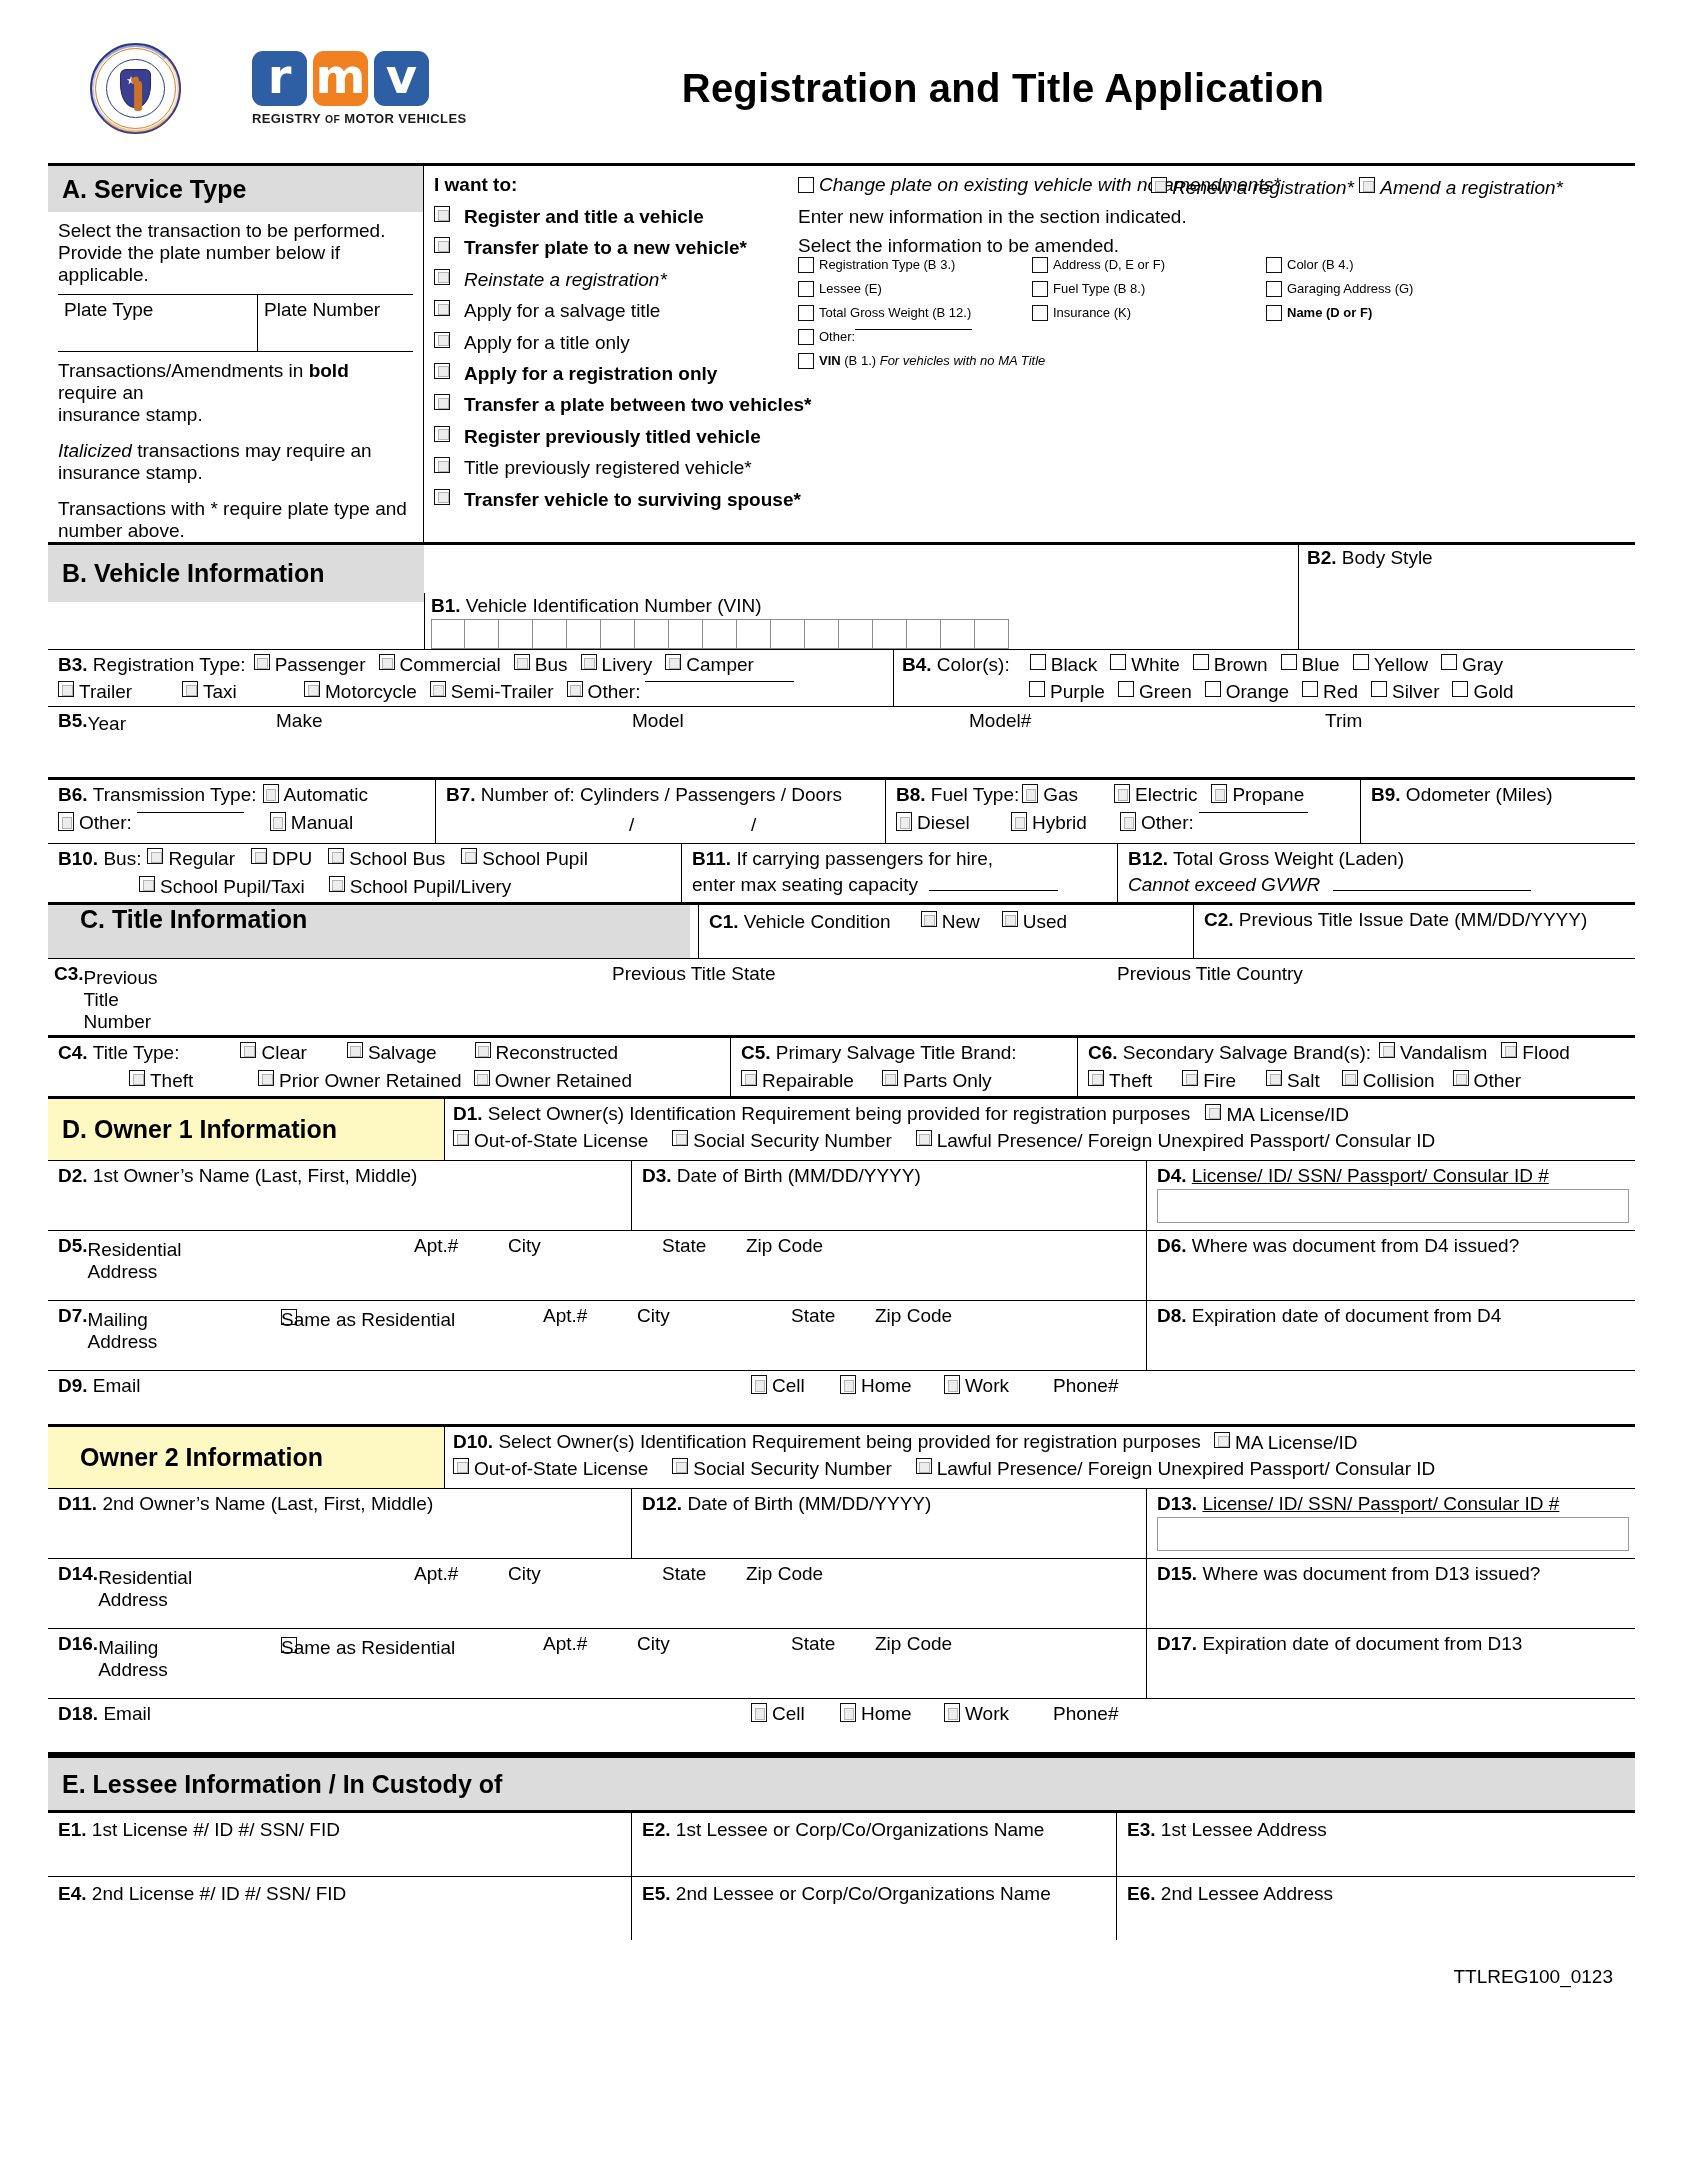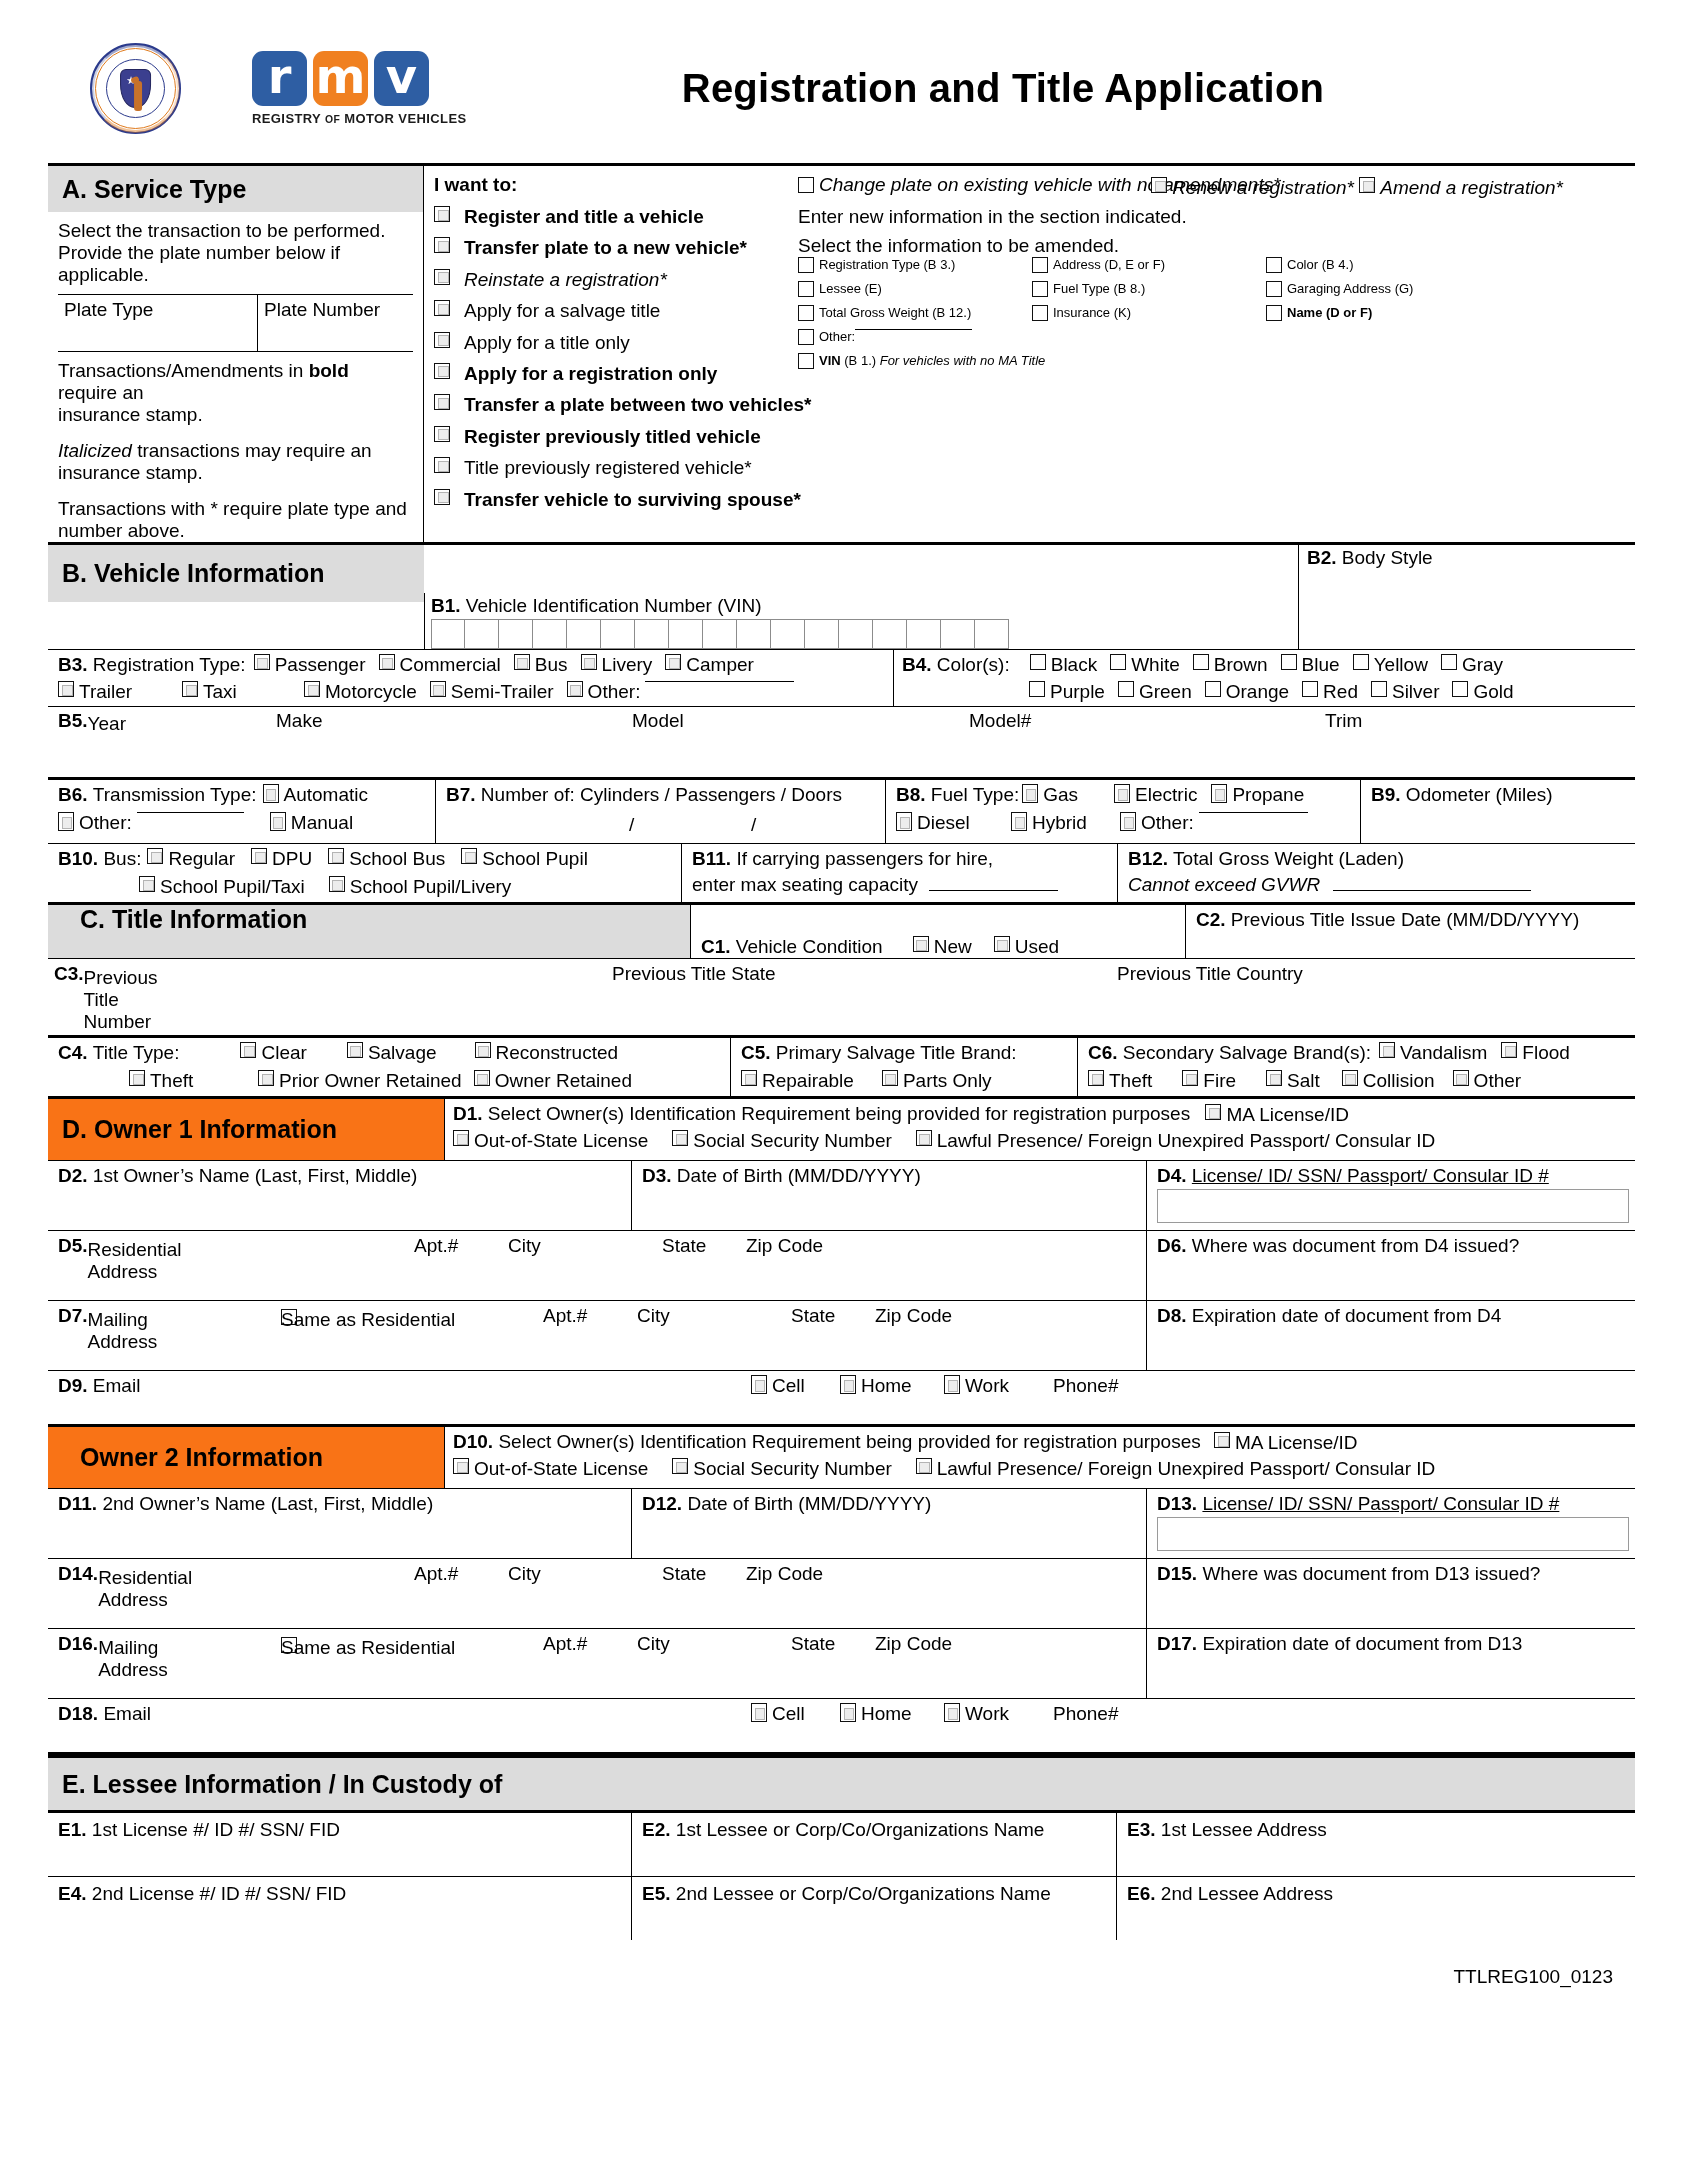--- a/index.html
+++ b/index.html
@@ -149,32 +149,32 @@
   .b6row .c9 { flex:1; }
 
   .b10row { display:flex; border-top:1.5px solid #000; border-bottom:3px solid #000; }
   .b10row .c10 { width:634px; border-right:1.5px solid #000; padding:4px 6px 4px 10px; }
   .b10row .c11 { width:436px; border-right:1.5px solid #000; padding:4px 6px 4px 10px; }
   .b10row .c12 { flex:1; padding:4px 6px 4px 10px; }
 
   
   .secC-head { display:flex; }
   .secC-head .nm { width:642px; background:#dcdcdc; height:53px; display:flex; align-items:flex-start; padding-left:32px; }
-  .secC-head .c1 { width:495px; border-left:1.5px solid #000; padding:6px 0 0 10px; display:flex; align-items:flex-end; }
+  .secC-head .c1 { width:495px; border-left:1.5px solid #000; padding:6px 0 0 10px; display:flex; align-items:flex-start;margin-left:8px; }
   .secC-head .c2 { flex:1; border-left:1.5px solid #000; padding:4px 0 0 10px; }
   .c3row { border-top:1.5px solid #000; height:77px; padding:4px 0 0 10px; position:relative; }
   .c3row span { position:absolute; top:4px; }
   .c4row { display:flex; border-top:3px solid #000; border-bottom:3px solid #000; }
   .c4row .c4 { width:683px; border-right:1.5px solid #000; padding:4px 6px 4px 10px; }
   .c4row .c5 { width:347px; border-right:1.5px solid #000; padding:4px 6px 4px 10px; }
   .c4row .c6c { flex:1; padding:4px 6px 4px 10px; }
 
   
   .secD-head { display:flex; }
-  .secD-head .nm { width:396px; background:#f97316; height:61px; display:flex; align-items:center; padding-left:14px; }
+  .secD-head .nm { width:396px; background:#fef9c3; height:61px; display:flex; align-items:center; padding-left:14px; }
   .secD-head .d1 { flex:1; border-left:1.5px solid #000; padding:4px 0 0 8px; }
   .d2row { display:flex; border-top:1.5px solid #000; }
   .d2row .a { width:584px; border-right:1.5px solid #000; padding:4px 0 0 10px; height:69px; }
   .d2row .b2 { width:515px; border-right:1.5px solid #000; padding:4px 0 0 10px; }
   .d2row .c { flex:1; padding:4px 0 0 10px; }
   .d4box { border:1px solid #9a9a9a; height:34px; margin:2px 6px 0 0; }
   .d5row { display:flex; border-top:1.5px solid #000; }
   .d5row .a { width:1099px; border-right:1.5px solid #000; padding:4px 0 0 10px; height:69px; position:relative; }
   .d5row .c { flex:1; padding:4px 0 0 10px; }
   .d5row .a span { position:absolute; top:4px; }

